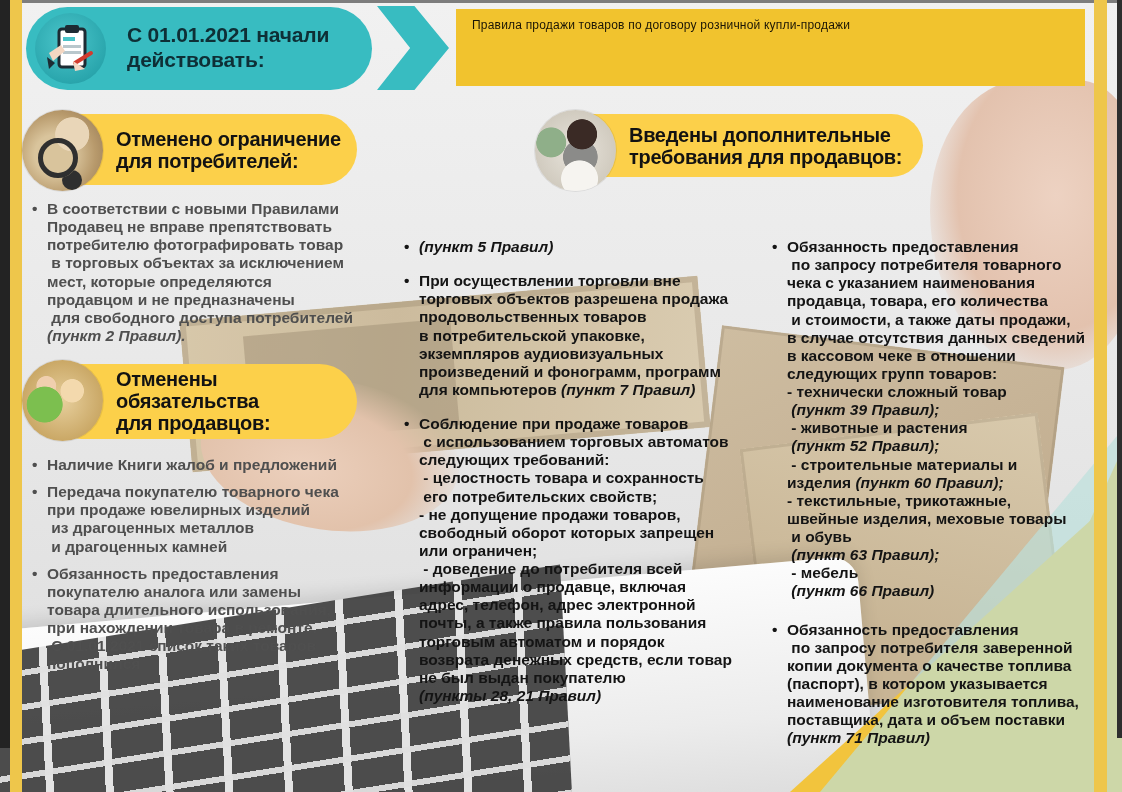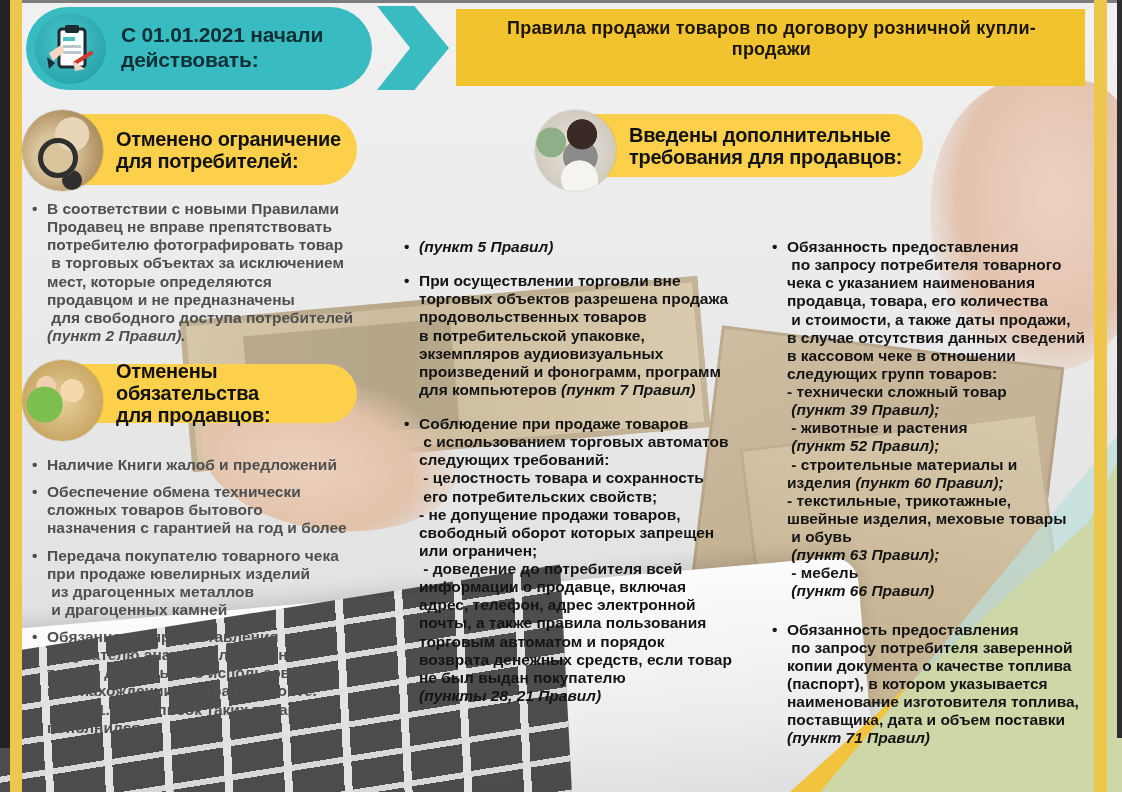--- a/index.html
+++ b/index.html
@@ -41,27 +41,27 @@
     clip-path:polygon(100% 0,100% 100%,0 100%);z-index:4;}
   .tri-yellow2{position:absolute;right:0;bottom:0;width:332px;height:300px;background:#f2c43d;
     clip-path:polygon(100% 0,100% 100%,0 100%);z-index:3;}
   .tri-teal{position:absolute;right:0;bottom:0;width:302px;height:362px;background:rgba(187,224,219,.68);
     clip-path:polygon(100% 0,100% 100%,0 100%);z-index:5;}
   
   .badge{position:absolute;left:26px;top:7px;width:346px;height:83px;border-radius:42px;
     background:#38bcc1;z-index:7;}
   .badge-circle{position:absolute;left:9px;top:6px;width:71px;height:71px;border-radius:50%;
     background:radial-gradient(circle at 45% 40%, #4cc7cc 0%, #2aa6ad 70%, #23949c 100%);display:flex;align-items:center;justify-content:center;}
-  .badge-text{position:absolute;left:95px;top:15px;font-weight:bold;font-size:21px;line-height:1.2;
+  .badge-text{position:absolute;left:101px;top:15px;font-weight:bold;font-size:21px;line-height:1.2;
     color:#0e2f36;white-space:pre-line;letter-spacing:-0.2px;}
   .arrow{position:absolute;left:377px;top:6px;width:72px;height:84px;background:#38bcc1;z-index:7;
     clip-path:polygon(0 0,52% 0,100% 50%,52% 100%,0 100%,46% 50%);}
   .title-box{position:absolute;left:456px;top:9px;width:629px;height:77px;background:#f1c32e;z-index:7;
     box-sizing:border-box;padding:9px 14px 8px 16px;color:#1a1505;}
-  .title-box .t1{font-weight:bold;font-size:18px;letter-spacing:.2px;text-align:center;}
+  .title-box .t1{font-weight:normal;font-size:12px;letter-spacing:.2px;}
   .title-box .t2{font-size:14.5px;letter-spacing:.7px;line-height:1.3;margin-top:2px;white-space:pre-line;}
   
   .pill{position:absolute;background:#fcd04a;border-radius:40px;z-index:7;box-sizing:border-box;}
   .pill .head{position:absolute;left:72px;top:50%;transform:translateY(-50%);
     font-weight:bold;font-size:20px;line-height:1.12;color:#121212;white-space:pre-line;letter-spacing:-0.3px;}
   .pill-photo{position:absolute;left:-22px;top:-4px;width:81px;height:81px;border-radius:50%;
     box-shadow:0 0 0 1px rgba(0,0,0,.08);}
   .photo-magnifier{background:radial-gradient(circle at 62% 30%, #e9d6b8 0 22%, rgba(0,0,0,0) 23%),
     radial-gradient(circle at 40% 55%, #d9c49c 0 30%, #b89a6c 62%, #8f7350 100%);}
   .photo-magnifier::after{content:"";position:absolute;left:16px;top:28px;width:30px;height:30px;border-radius:50%;
@@ -147,30 +147,27 @@
       <li><span>В соответствии с новыми Правилами
 Продавец не вправе препятствовать
 потребителю фотографировать товар
  в торговых объектах за исключением
 мест, которые определяются
 продавцом и не предназначены
  для свободного доступа потребителей
 </span><span class="it">(пункт 2 Правил).</span></li>
     </ul>
 
-  <div class="pill" style="left:44px;top:364px;width:313px;height:59px;">
+  <div class="pill" style="left:44px;top:364px;width:313px;height:75px;">
     <div class="pill-photo photo-sellers"></div>
     <div class="head">Отменены обязательства
 для продавцов:</div>
   </div>
   <ul id="list-cancelled" class="list list-gray">
       <li><span>Наличие Книги жалоб и предложений</span></li>
-      <li><span>Обеспечение обмена технически
-сложных товаров бытового
-назначения с гарантией на год и более</span></li>
       <li><span>Передача покупателю товарного чека
 при продаже ювелирных изделий
  из драгоценных металлов
  и драгоценных камней</span></li>
       <li><span>Обязанность предоставления
 покупателю аналога или замены
 товара длительного использования,
 при нахождении товара в ремонте.
  С 01.01.2021 список таких товаров
 пополнился</span></li>

